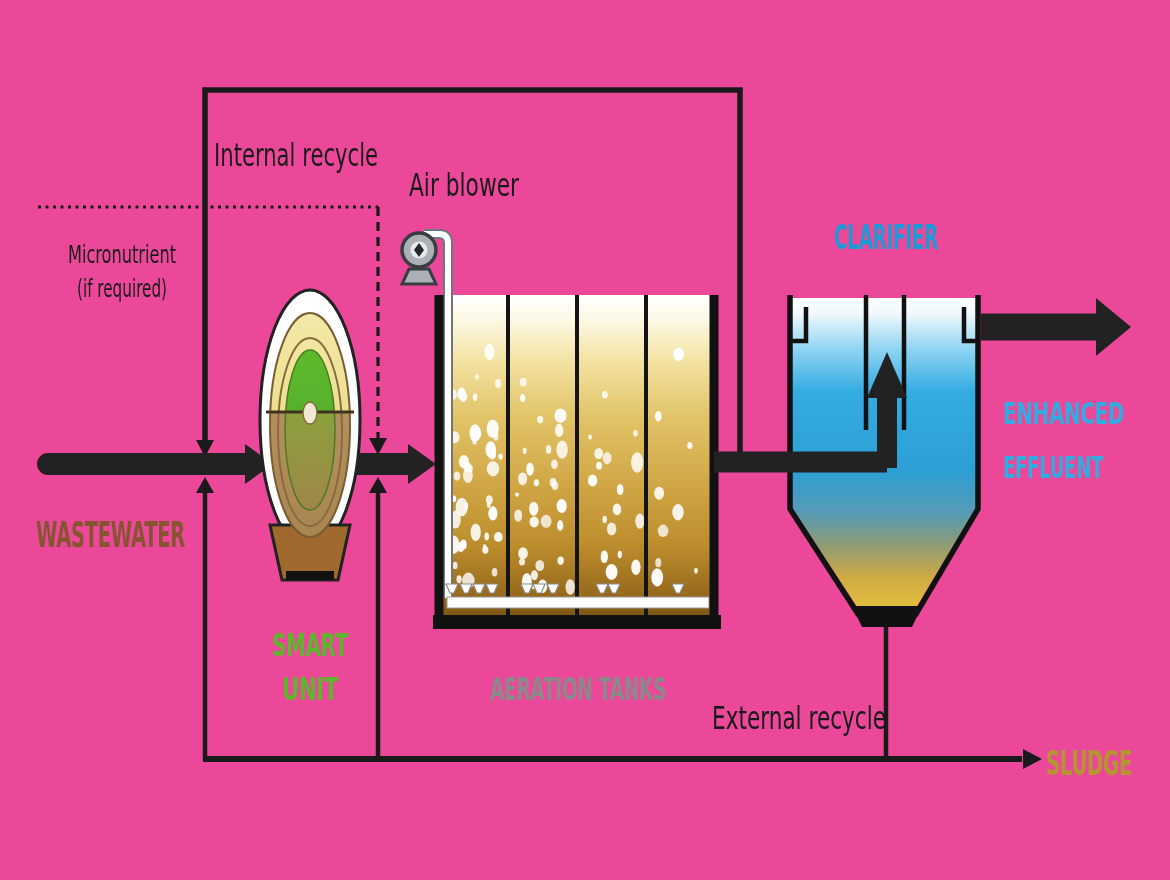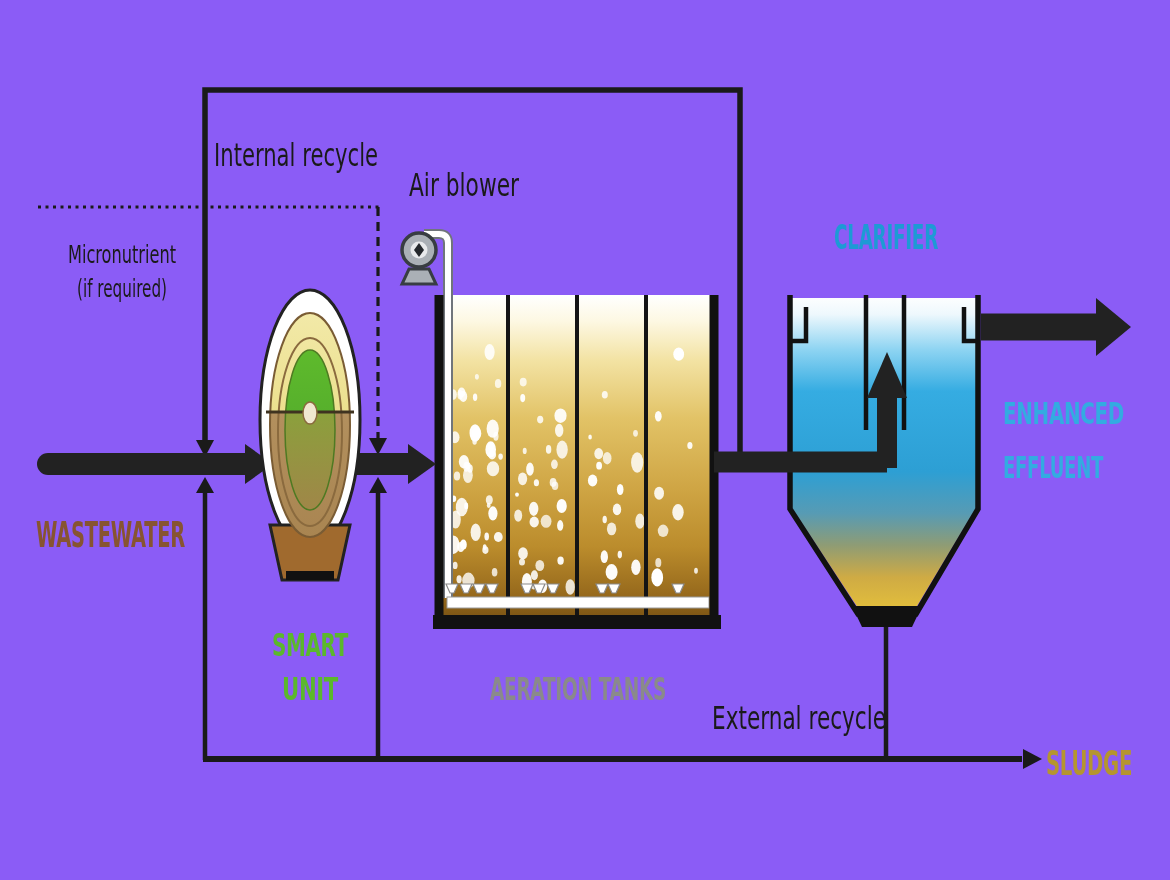--- a/index.html
+++ b/index.html
@@ -1,16 +1,16 @@
 <!DOCTYPE html>
 <html><head>
 <meta charset="utf-8">
 <style>
   html,body{margin:0;padding:0;background:#ffffff;}
-  .stage{position:relative;width:1170px;height:880px;background:#8b5cf6;overflow:hidden;
+  .stage{position:relative;width:1170px;height:880px;background:#ec4899;overflow:hidden;
          font-family:"DejaVu Sans","Liberation Sans",sans-serif;}
   svg text{font-family:"DejaVu Sans","Liberation Sans",sans-serif;}
   .lbl-hand{font-weight:500;}
   .lbl-bold{font-weight:bold;letter-spacing:-0.5px;}
 </style>
 </head>
 <body>
 
 <div class="stage">
 <svg width="1170" height="880" viewBox="0 0 1170 880">

